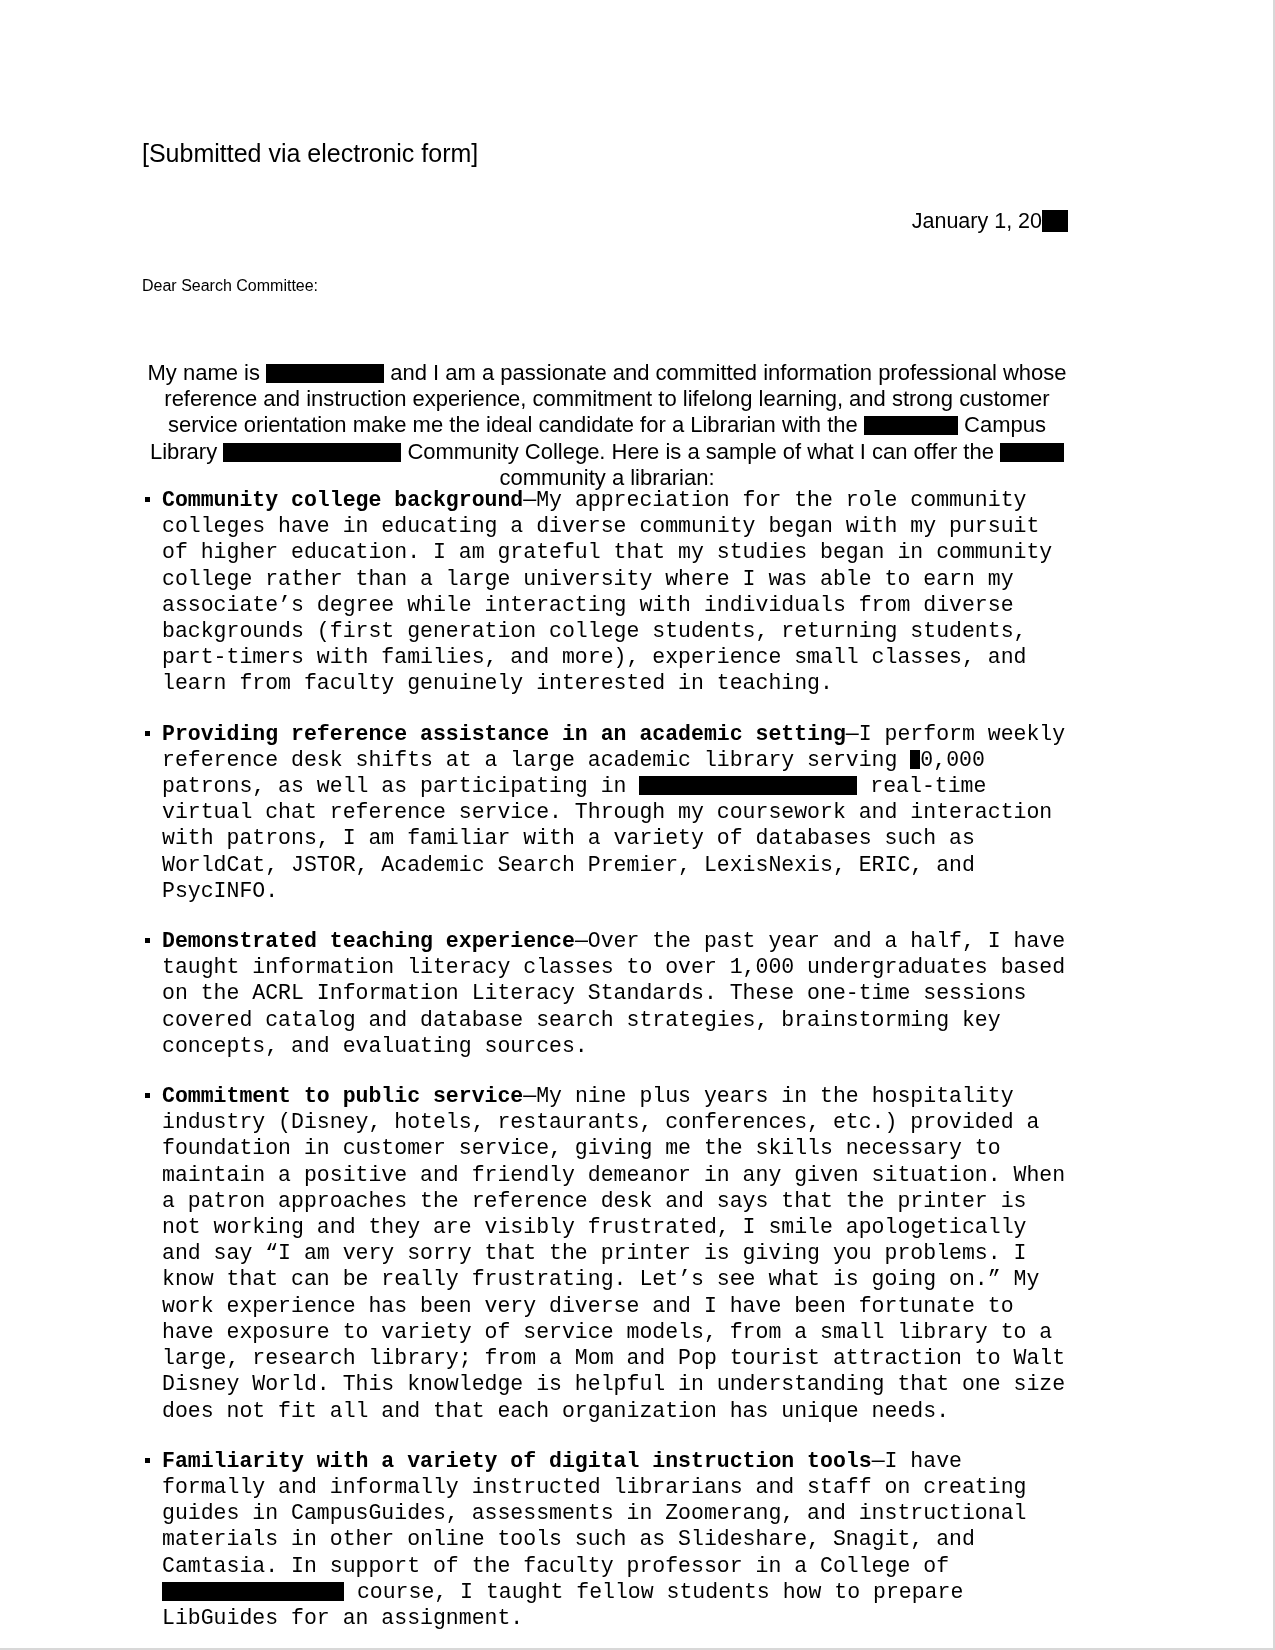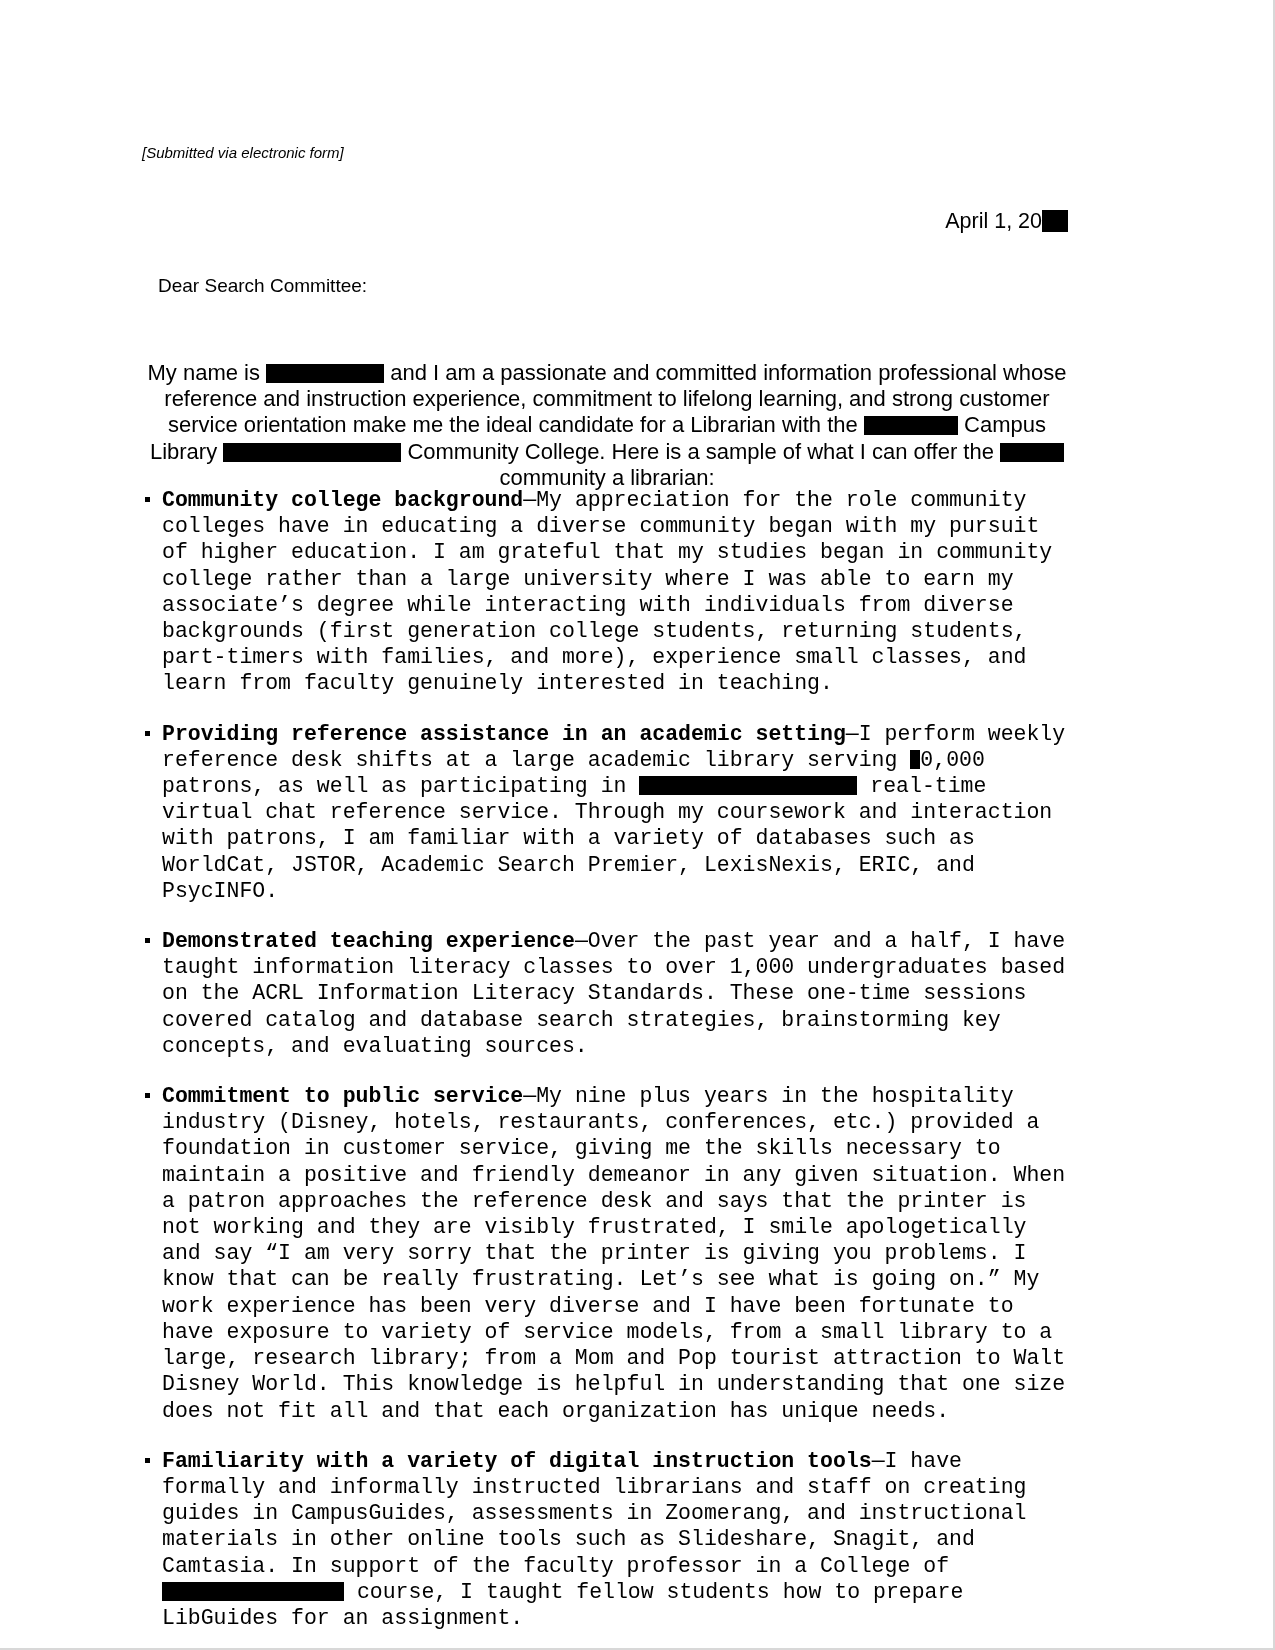--- a/index.html
+++ b/index.html
@@ -36,39 +36,38 @@
   .doc {
     position: absolute;
     left: 142px;
     top: 0;
     width: 935px;
   }
   .line-submitted {
     position: absolute;
     top: 140px;
     left: 0;
-    font-size: 15px;
+    font-size: 25px;
     line-height: 26px;
     white-space: nowrap;
-    font-style: italic;
   }
   .line-date {
     position: absolute;
     top: 208px;
     left: 0;
     width: 926px;
     text-align: right;
     font-size: 21.5px;
     line-height: 26px;
   }
   .line-salutation {
     position: absolute;
     top: 273px;
-    left: 16px;
-    font-size: 19px;
+    left: 0;
+    font-size: 16px;
     line-height: 26px;
     white-space: nowrap;
   }
   .intro {
     position: absolute;
     top: 338px;
     left: 0;
     width: 930px;
     font-size: 22px;
     line-height: 26.2px;
@@ -137,21 +136,21 @@
 <div class="page">
 
   <div class="page-edge-right"></div>
   <div class="page-edge-bottom"></div>
 
   <div class="doc">
 
     <div class="line-submitted">[Submitted via electronic form]</div>
 
     <div class="line-date">
-      <span>April 1, 20</span><span class="redact r-year"></span>
+      <span>January 1, 20</span><span class="redact r-year"></span>
     </div>
 
     <div class="line-salutation">Dear Search Committee:</div>
 
     <p class="intro">
       <span>My name is </span><span class="redact r-name"></span><span> and I am a passionate and committed information professional whose reference and instruction experience, commitment to lifelong learning, and strong customer service orientation make me the ideal candidate for a Librarian with the </span><span class="redact r-campus"></span><span> Campus Library </span><span class="redact r-collegenm"></span><span> Community College.   Here is a sample of what I can offer the </span><span class="redact r-community"></span><span> community a librarian:</span>
     </p>
 
     <ul class="bullets">
 

